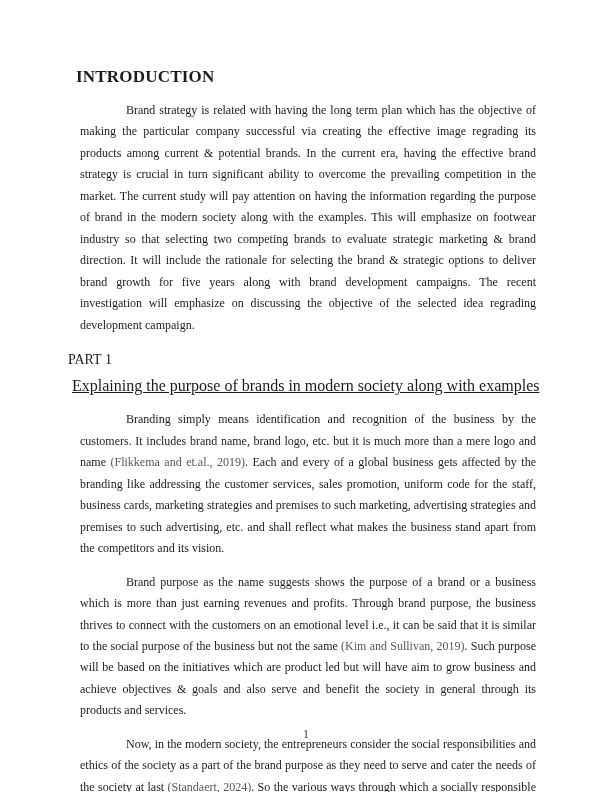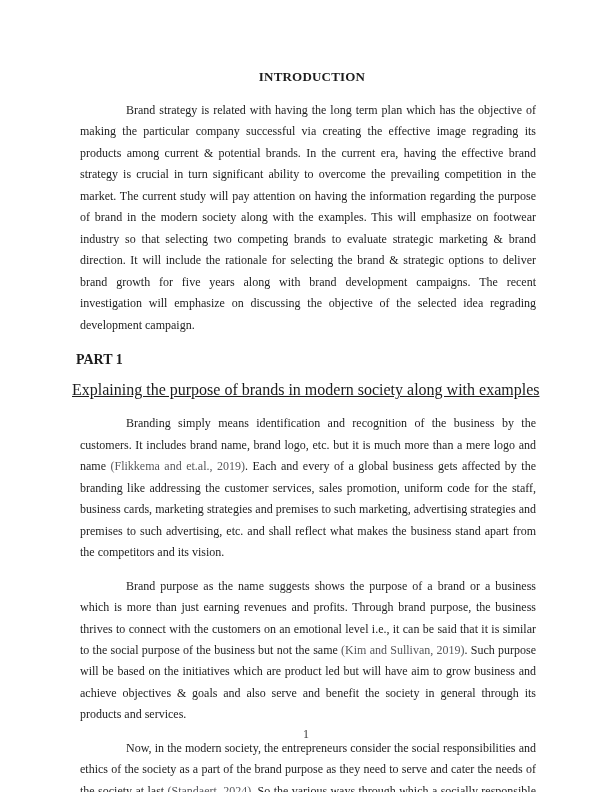--- a/index.html
+++ b/index.html
@@ -14,31 +14,30 @@
     background: #ffffff;
     box-sizing: border-box;
     padding: 66px 64px 0 68px;
     font-family: "Liberation Serif", "DejaVu Serif", serif;
     color: #1c1c1c;
     overflow: hidden;
   }
   .intro-heading {
     margin: 0;
     padding-left: 8px;
-    font-size: 13px;
+    font-size: 17px;
     line-height: 22px;
     font-weight: bold;
     letter-spacing: 0.2px;
-    text-align: center;
   }
   .part-heading {
-    margin: 8px;
+    margin: 0;
     font-size: 14px;
     line-height: 23.5px;
-    font-weight: bold;
+    font-weight: normal;
   }
   .sub-heading {
     margin: 4px;
     font-size: 16px;
     line-height: 22px;
     font-weight: normal;
     text-decoration: underline;
   }
   .para {
     margin: 12px;

